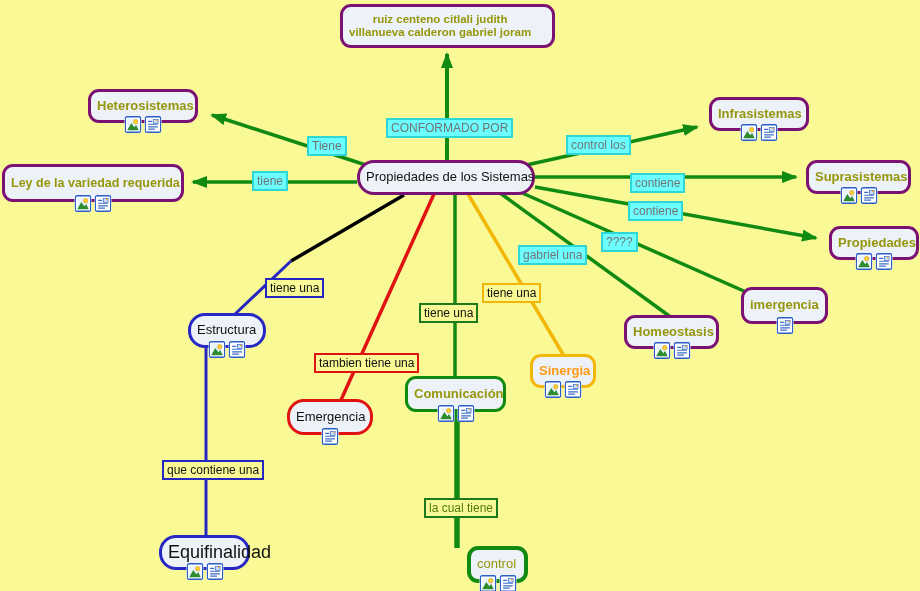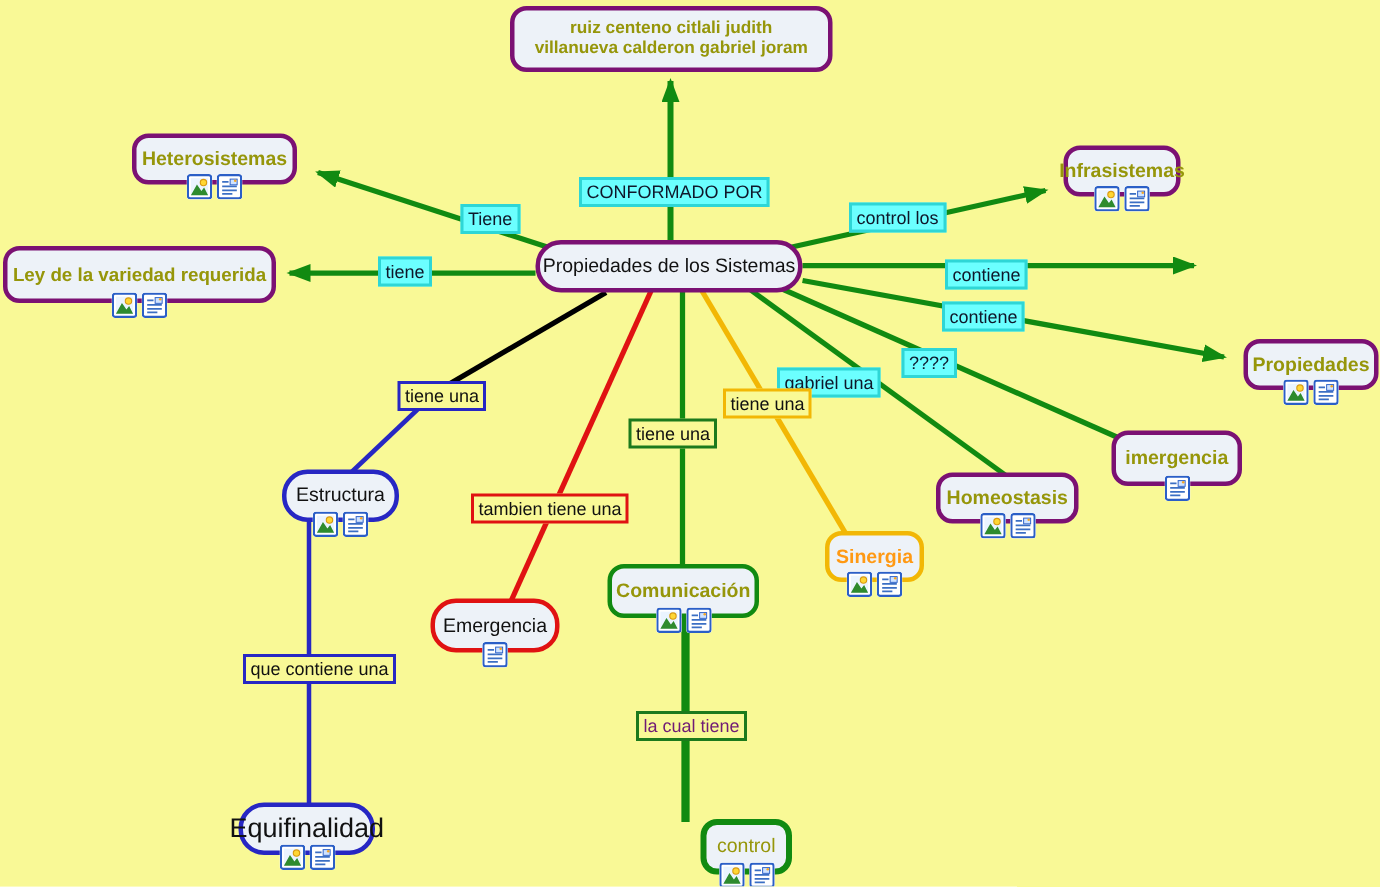--- a/index.html
+++ b/index.html
@@ -5,49 +5,49 @@
   html,body{margin:0;padding:0;}
   #canvas{
     position:relative; width:920px; height:591px; overflow:hidden;
     background:#F9F996;
     font-family:"Liberation Sans", sans-serif;
   }
   #wires{position:absolute;left:0;top:0;z-index:1;}
   .node{
     position:absolute; z-index:2; box-sizing:border-box;
     background:#EDF2F8; border:3px solid #7B1173; border-radius:11px;
-    display:flex; align-items:center; justify-content:center;
+    display:flex; align-items:center; 
     font-size:13px; font-weight:bold; color:#96960A;
     white-space:nowrap; text-align:center; padding:14px 6px;
   }
   .node .txt{line-height:1.15;}
   .b-purple{border-color:#7B1173;}
   .b-blue{border-color:#2727C3;}
   .b-red{border-color:#E01212;}
   .b-green{border-color:#118A11;}
-  .b-orange{border-color:#F2B705;margin-left:20px;}
+  .b-orange{border-color:#F2B705;}
   .t-black{color:#111111; font-weight:normal;border-radius:17px;}
   .t-orange{color:#FF9913;}
   .icons{
     position:absolute; left:50%; bottom:-13px; transform:translateX(-50%);
     display:flex; gap:3px; z-index:3;
   }
   .res-icon{width:17px; height:17px; display:block; background:#fff; border-radius:2px;}
   .lbl{
     position:absolute; z-index:4; box-sizing:border-box;
     font-size:12px; line-height:14px; padding:1px 3px; white-space:nowrap;
-    color:#0f172a;
+    color:#737373;
   }
   .lbl-cyan{background:#6BFFFF; border:2px solid #2ED6D6;}
-  .lbl-plain{background:#F9F996; border:2px solid; color:#111;}
+  .lbl-plain{background:#F9F996; border:2px solid; color:#111;margin-top:24px;}
   .lb-blue{border-color:#2727C3;}
   .lb-red{border-color:#E01212;}
   .lb-green{border-color:#1C7A1C;}
   .lb-orange{border-color:#F2B705;}
-  .lb-olive-text{color:#701a75;}
+  .lb-olive-text{color:#4d7c0f;}
 </style>
 </head>
 <body>
 
 <div id="canvas">
 
   <svg width="0" height="0" style="position:absolute" aria-hidden="true">
     <defs>
       <symbol id="ic-img" viewBox="0 0 16 16">
         <rect x="0.7" y="0.7" width="14.6" height="14.6" rx="1.5" fill="#ffffff" stroke="#2B5FC7" stroke-width="1.4"></rect>
@@ -124,32 +124,43 @@
       <svg class="res-icon">
           <use href="#ic-doc"></use>
         </svg>
     </span>
   </div>
 
   <div class="node b-purple t-black" style="left:357px;top:160px;width:178px;height:35px;border-width:3.5px;font-size:13px;">
     <span class="txt">Propiedades de los Sistemas</span>
   </div>
 
-  <div class="node b-purple" style="left:709px;top:97px;width:78px;height:32px;">
+  <div class="node b-purple" style="left:709px;top:97px;width:100px;height:32px;">
     <span class="txt">Infrasistemas</span>
     <span class="icons">
       <svg class="res-icon">
           <use href="#ic-img"></use>
         </svg>
       <svg class="res-icon">
           <use href="#ic-doc"></use>
         </svg>
     </span>
   </div>
 
+  <div class="node b-purple" style="left:806px;top:160px;width:105px;height:34px;">
+    <span class="txt">Suprasistemas</span>
+    <span class="icons">
+      <svg class="res-icon">
+          <use href="#ic-img"></use>
+        </svg>
+      <svg class="res-icon">
+          <use href="#ic-doc"></use>
+        </svg>
+    </span>
+  </div>
 
   <div class="node b-purple" style="left:829px;top:226px;width:90px;height:33px;">
     <span class="txt">Propiedades</span>
     <span class="icons">
       <svg class="res-icon">
           <use href="#ic-img"></use>
         </svg>
       <svg class="res-icon">
           <use href="#ic-doc"></use>
         </svg>

